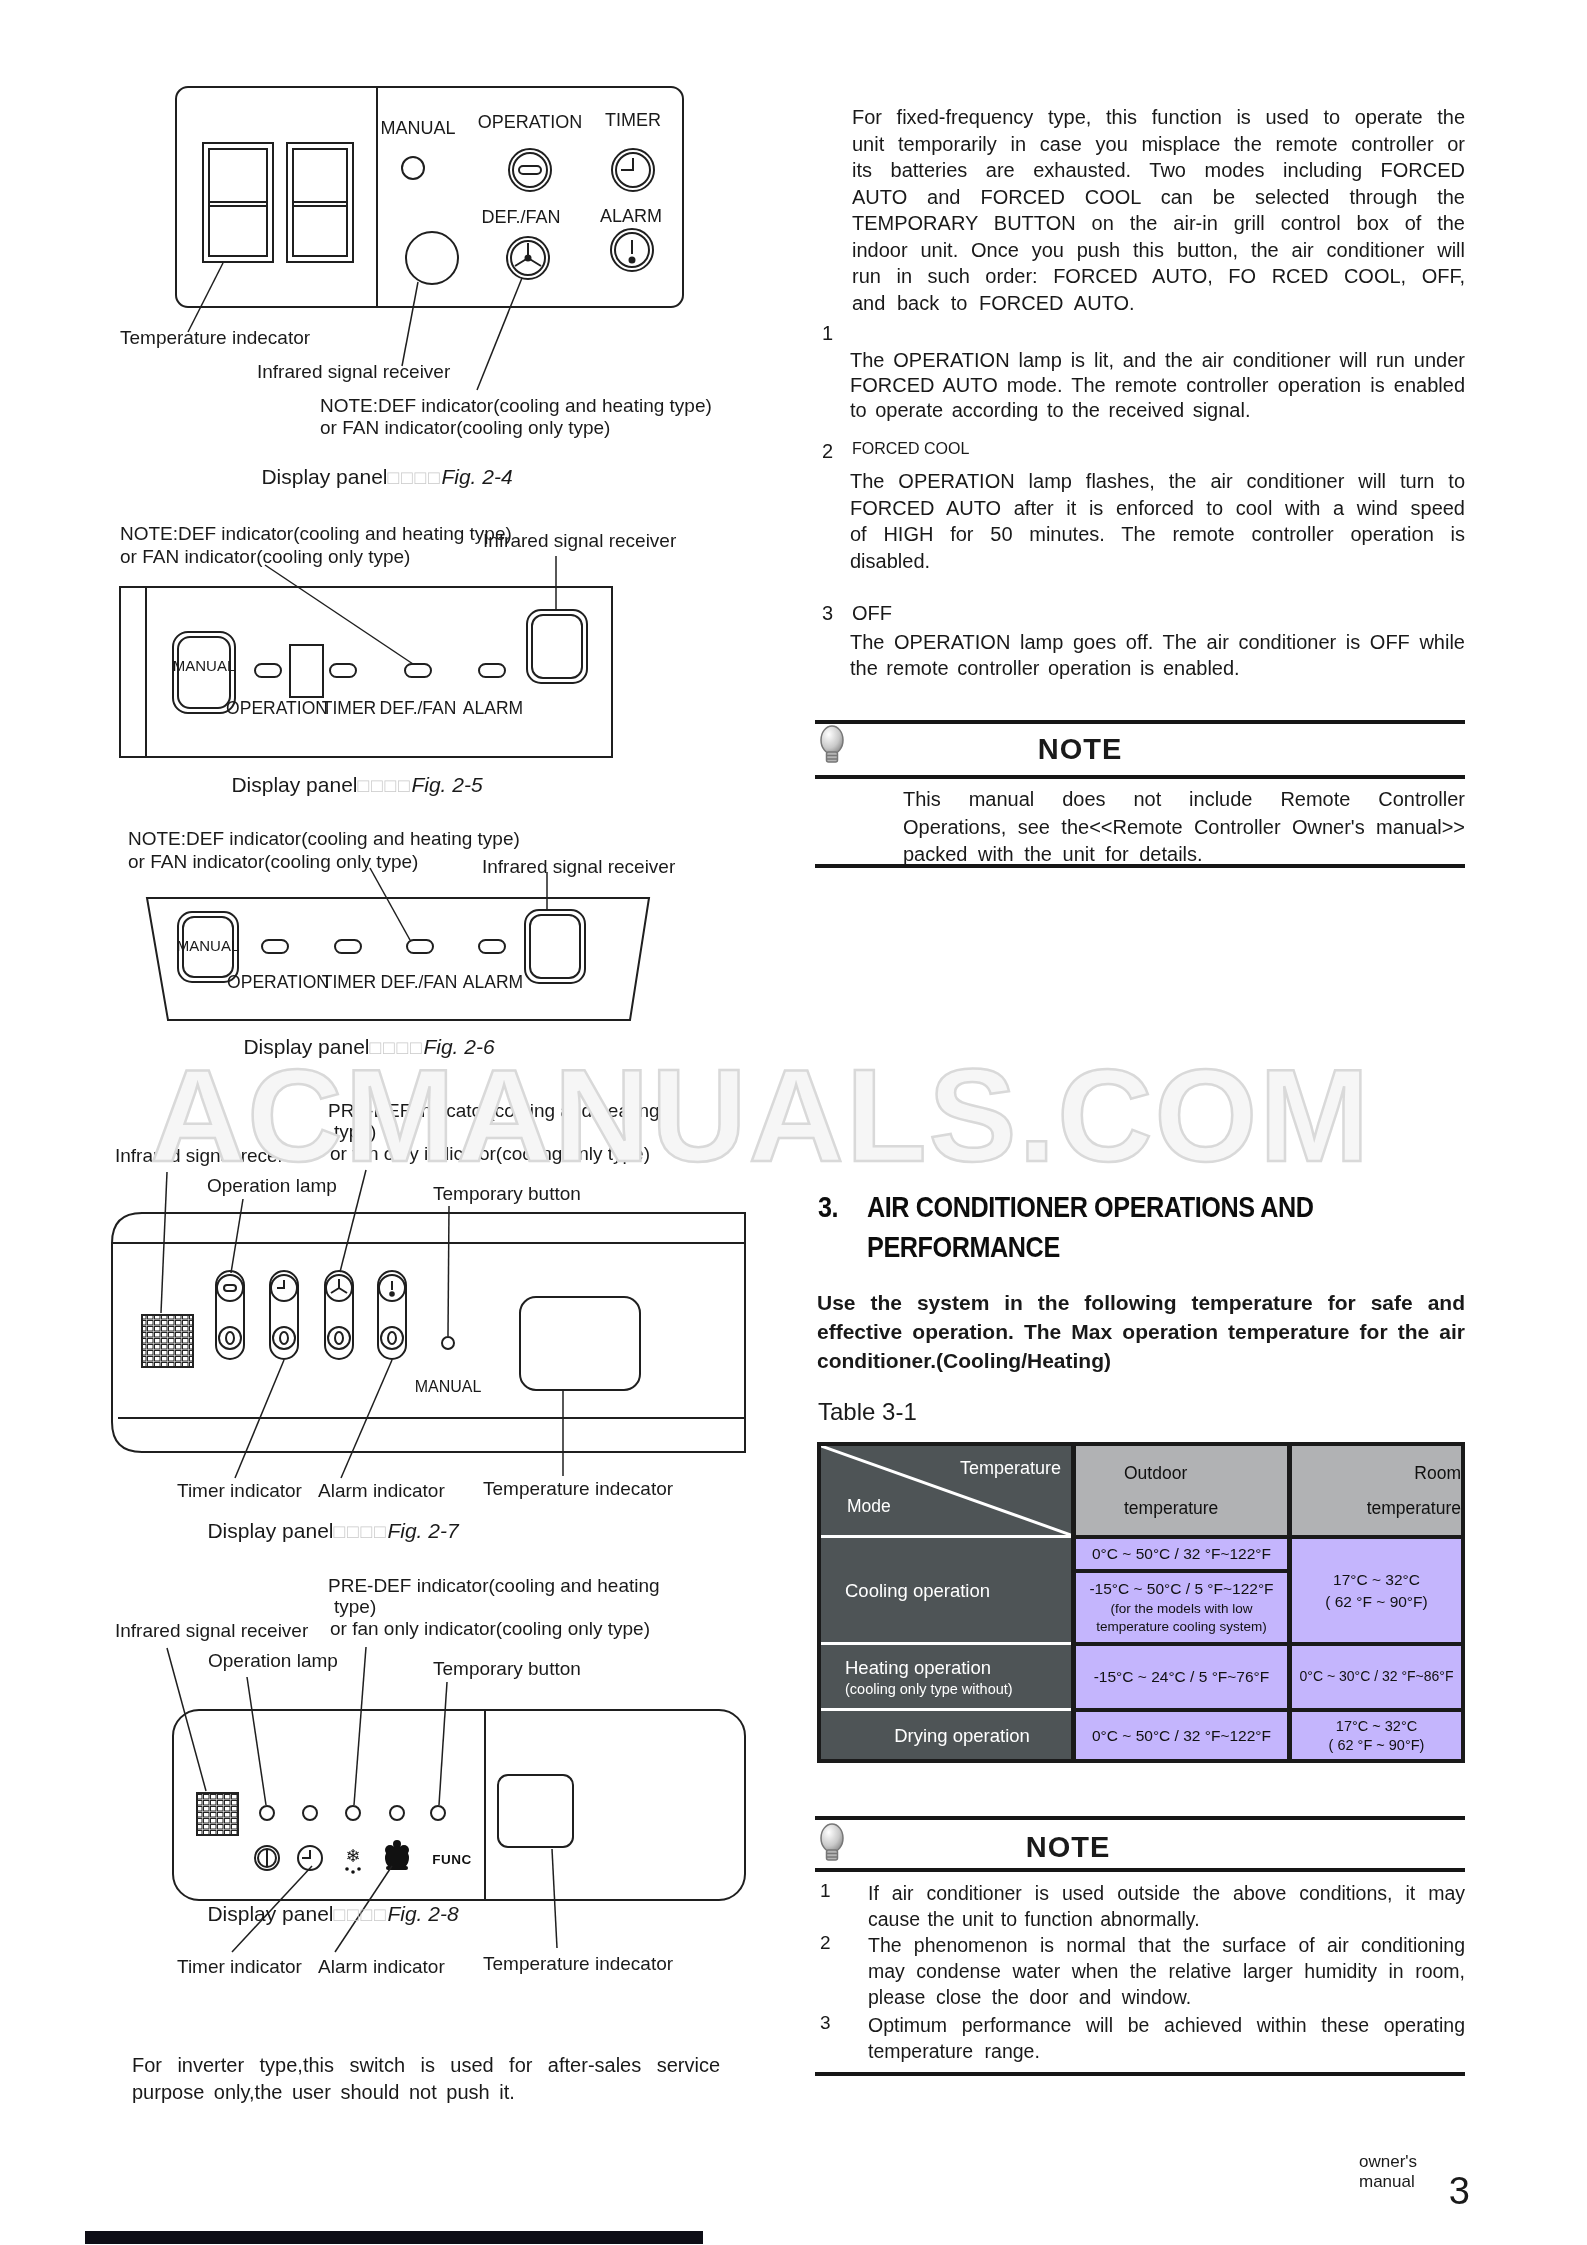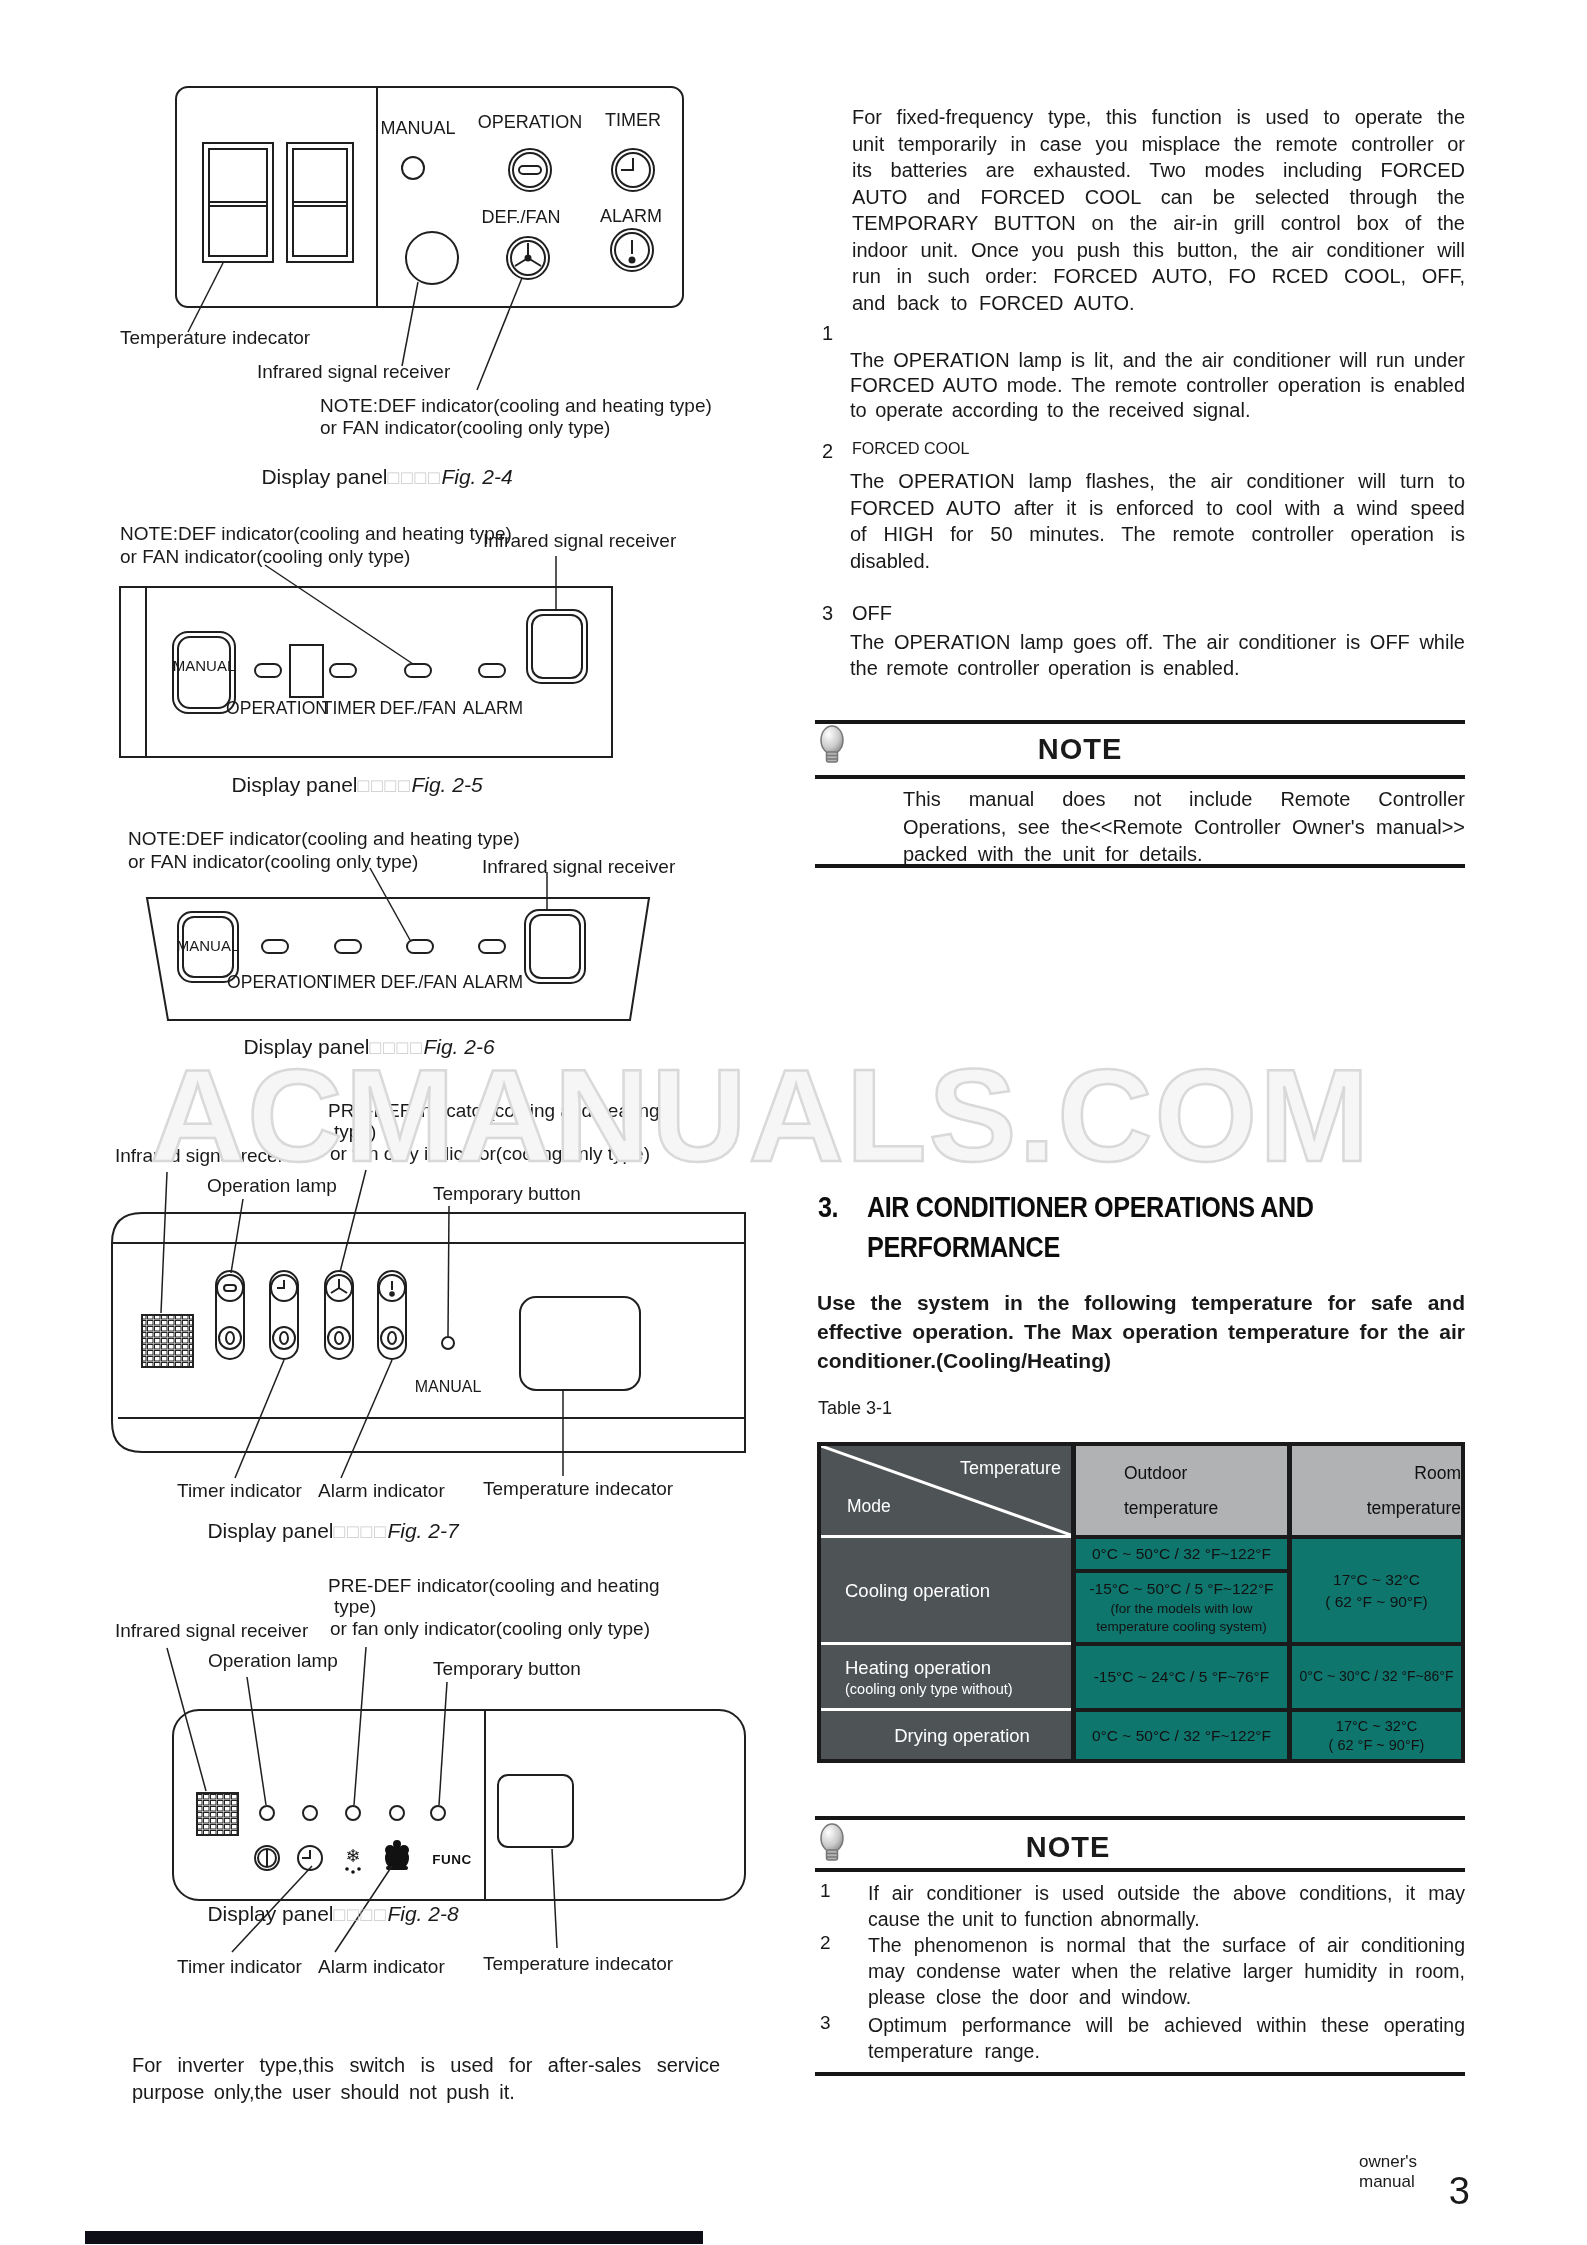--- a/index.html
+++ b/index.html
@@ -19,21 +19,21 @@
   .h3line{position:absolute;z-index:3;font-weight:bold;font-size:30px;color:#0d0d0d;
           transform:scaleX(0.84);transform-origin:0 0;white-space:nowrap;letter-spacing:-0.5px;}
   .watermark{position:absolute;z-index:4;left:150px;top:1040px;font-size:132px;font-weight:bold;
              letter-spacing:2px;color:#f6f6f6;-webkit-text-stroke:2.5px #d9d9d9;white-space:nowrap;pointer-events:none;}
   .num{position:absolute;z-index:3;font-size:20px;}
   .tbl{position:absolute;z-index:3;left:817px;top:1442px;width:648px;height:321px;background:#1a1a1a;}
   .tc{position:absolute;display:flex;flex-direction:column;align-items:center;justify-content:center;
       text-align:center;color:#111;line-height:1.25;}
   .dkcell{background:#4e5456;color:#fff;}
   .ltcell{background:#b1b2b4;}
-  .whcell{background:#0f766e;}
+  .whcell{background:#c4b5fd;}
   .wsep{position:absolute;left:4px;width:250px;height:3px;background:#ffffff;}
   .footer1{position:absolute;z-index:3;font-size:17px;}
   .footer2{position:absolute;z-index:3;font-size:38px;}
   .bottombar{position:absolute;z-index:3;left:85px;top:2231px;width:618px;height:13px;background:#0e0e16;}
 </style>
 </head>
 <body>
 
 <div class="page">
 
@@ -313,21 +313,21 @@
   <div class="rule" style="top:775px"></div>
   <div class="para" style="left:903px;top:786px;width:562px;font-size:20px;line-height:27.5px;word-spacing:5px">This manual does not include Remote Controller Operations, see the&lt;&lt;Remote Controller Owner's manual&gt;&gt; packed with the unit for details.</div>
   <div class="rule" style="top:864px"></div>
 
   <div class="h3line" style="left:818px;top:1190px">3.</div>
   <div class="h3line" style="left:867px;top:1190px">AIR CONDITIONER OPERATIONS AND</div>
   <div class="h3line" style="left:867px;top:1230px">PERFORMANCE</div>
 
   <div class="para" style="left:817px;top:1288px;width:648px;font-size:21px;line-height:29px;font-weight:bold;word-spacing:2px">Use the system in the following temperature for safe and effective operation. The Max operation temperature for the air conditioner.(Cooling/Heating)</div>
 
-  <div class="lb" style="left:818px;top:1398px;font-size:18px">Table 3-1</div>
+  <div class="lb" style="left:818px;top:1398px;font-size:24px">Table 3-1</div>
 
   <div class="tbl">
     <div class="tc dkcell" style="left:4px;top:4px;width:250px;height:313px"></div>
     <div style="position:absolute;left:4px;top:4px;width:250px;height:89px">
       <svg width="100%" height="100%" style="position:absolute;left:0;top:0">
         <line x1="0" y1="0" x2="100%" y2="100%" stroke="#ffffff" stroke-width="3"></line>
       </svg>
       <div style="position:absolute;right:10px;top:12px;color:#fff;font-size:18px">Temperature</div>
       <div style="position:absolute;left:26px;top:50px;color:#fff;font-size:17.5px">Mode</div>
     </div>

